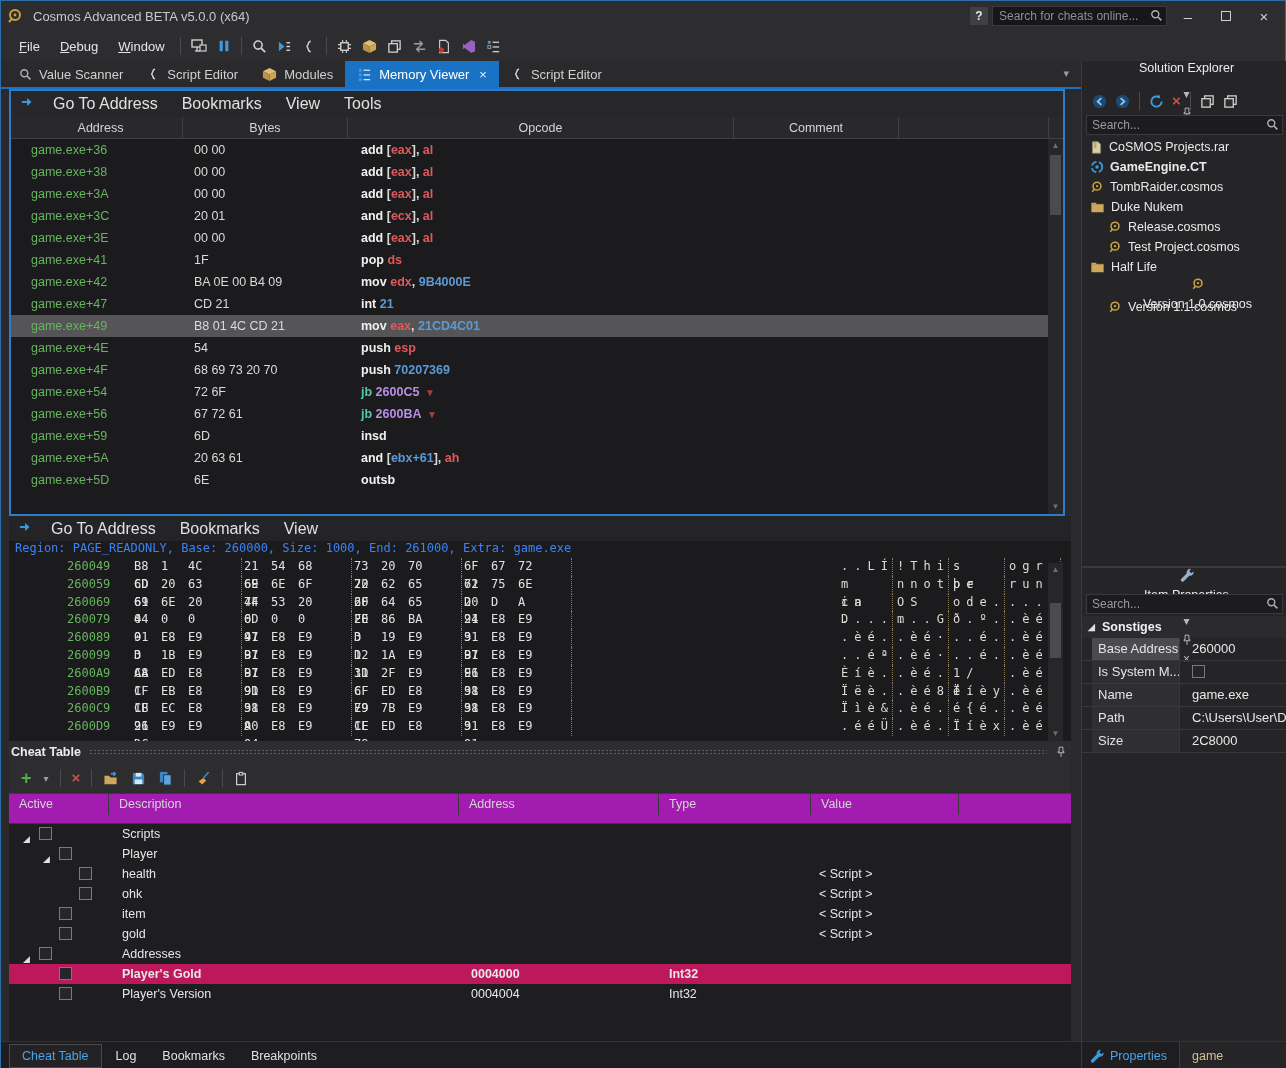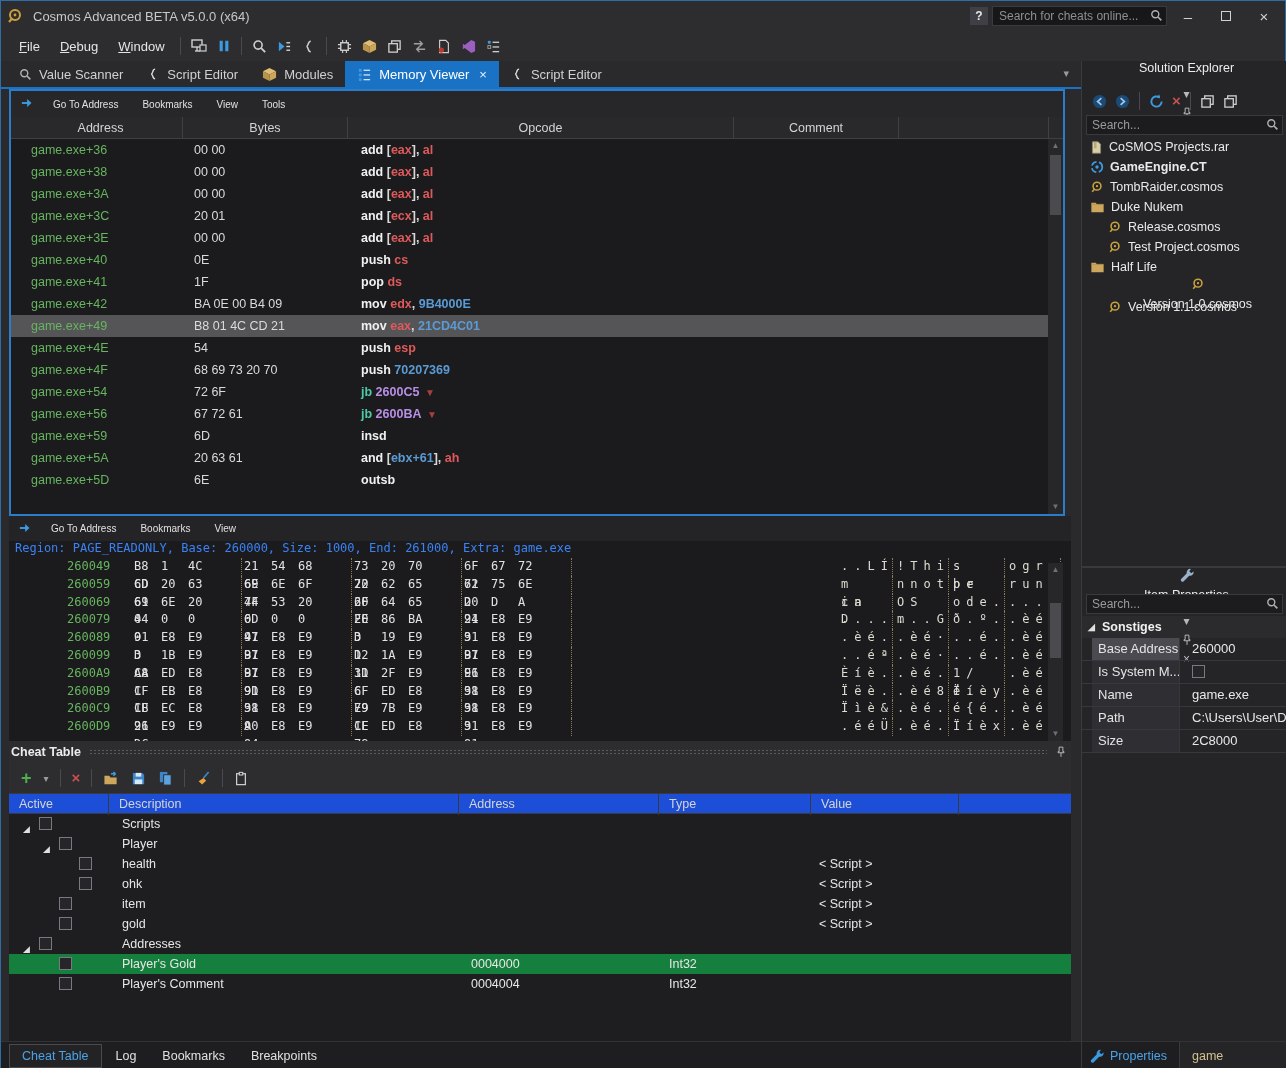--- a/index.html
+++ b/index.html
@@ -33,21 +33,21 @@
 
   
   .tabstrip { position:absolute; left:0; top:0; width:100%; height:26px; display:flex; align-items:flex-end; padding-left:6px; }
   .tab { height:26px; display:flex; align-items:center; gap:7px; padding:0 12px; color:#d0d0d0; font-size:13px; }
   .tab.active { background:#1a72c4; color:#fff; }
   .tab .tab-close { color:#e8f2fb; font-size:13px; margin-left:3px; }
   .tab-underline { position:absolute; left:0; top:26px; width:100%; height:2px; background:#1a72c4; }
   .strip-chev { position:absolute; right:12px; top:6px; color:#9a9a9a; font-size:11px; }
 
   
-  .panel-menu { display:flex; align-items:center; gap:0; font-size:10px; color:#e0e0e0; }
+  .panel-menu { display:flex; align-items:center; gap:0; font-size:16px; color:#e0e0e0; }
   .panel-menu .pm-item { padding:4px 12px; }
   .panel-menu .goto-ic { padding:0 6px 0 10px; }
 
   
   .disasm { position:absolute; left:8px; top:28px; width:1056px; height:427px; background:#1b1b1d; border:2px solid #2b7cc9; }
   .disasm .panel-menu { height:26px; background:#27272a; }
   .dis-header { position:relative; height:22px; background:#29292c; border-bottom:1px solid #3f3f46; }
   .dis-header .hc { position:absolute; top:0; height:22px; line-height:22px; text-align:center; color:#d4d4d4; font-size:12.5px; border-right:1px solid #3f3f46; }
   .dis-body { position:relative; }
   .dis-row { position:relative; height:22px; line-height:22px; font-size:12.5px; }
@@ -83,25 +83,25 @@
   
   .cheat { position:absolute; left:8px; top:680px; width:1062px; height:300px; background:#1e1e21; }
   .cheat-title { height:22px; display:flex; align-items:center; gap:8px; background:#2d2d30; padding:0 4px 0 2px; }
   .cheat-title .ct-label { color:#ececec; font-size:12.5px; font-weight:bold; white-space:nowrap; }
   .grip { flex:1; height:6px; background-image:radial-gradient(#5c5c60 1px, transparent 1.2px); background-size:4px 3px; }
   .cheat-toolbar { height:30px; display:flex; align-items:center; background:#2d2d30; padding-left:6px; }
   .cheat-toolbar .tb-ic { padding:2px 6px; }
   .plus { color:#4fae4f; font-size:18px; font-weight:bold; line-height:14px; }
   .chev { color:#9a9a9a; font-size:10px; }
   .redx { color:#c75050; font-size:15px; font-weight:bold; line-height:14px; }
-  .cheat-header { position:relative; height:21px; background:#1d4ed8; border-top:1px solid #3a3a3e; border-bottom:1px solid #3a3a3e; }
+  .cheat-header { position:relative; height:31px; background:#a21caf; border-top:1px solid #3a3a3e; border-bottom:1px solid #3a3a3e; }
   .cheat-header .hc { position:absolute; top:0; height:21px; line-height:21px; color:#d4d4d4; font-size:12.5px; border-right:1px solid #3a3a3e; padding-left:10px; }
   .cheat-body { position:relative; }
   .cheat-row { position:relative; height:20px; line-height:20px; font-size:12.5px; color:#e6e6e6; }
-  .cheat-row.sel { background:#15803d; }
+  .cheat-row.sel { background:#be185d;font-weight:bold; }
   .cr-exp { position:absolute; top:5px; color:#e0e0e0; font-size:9px; }
   .cb { position:absolute; top:3px; width:13px; height:13px; border:1px solid #7a7a7e; background:#26262a; }
   .cr-desc { position:absolute; left:113px; }
   .cr-addr { position:absolute; left:462px; }
   .cr-type { position:absolute; left:660px; }
   .cr-val { position:absolute; left:810px; }
 
   
   .bottom-tabs { position:absolute; left:0; top:980px; width:100%; height:28px; background:#1e1e21; display:flex; align-items:center; padding-left:8px; gap:2px; border-top:1px solid #333336; }
   .btab { padding:4px 12px; font-size:12.5px; color:#e0e0e0; }
@@ -376,33 +376,33 @@
             <span class="c-addr">game.exe+3C</span>
             <span class="c-bytes">20 01</span>
             <span class="c-op"><span class="op-mn">and</span><span class="op-pl"> [</span><span class="op-reg">ecx</span><span class="op-pl">], </span><span class="op-reg">al</span></span>
           </div>
           <div class="dis-row">
             <span class="c-addr">game.exe+3E</span>
             <span class="c-bytes">00 00</span>
             <span class="c-op"><span class="op-mn">add</span><span class="op-pl"> [</span><span class="op-reg">eax</span><span class="op-pl">], </span><span class="op-reg">al</span></span>
           </div>
           <div class="dis-row">
-            <span class="c-addr">game.exe+40</span>
-            <span class="c-bytes">0E</span>
-            <span class="c-op"><span class="op-mn">push</span><span class="op-pl"> </span><span class="op-reg">cs</span></span>
-          </div>
-          <div class="dis-row">
             <span class="c-addr">game.exe+41</span>
             <span class="c-bytes">1F</span>
             <span class="c-op"><span class="op-mn">pop</span><span class="op-pl"> </span><span class="op-reg">ds</span></span>
           </div>
           <div class="dis-row">
             <span class="c-addr">game.exe+42</span>
             <span class="c-bytes">BA 0E 00 B4 09</span>
             <span class="c-op"><span class="op-mn">mov</span><span class="op-pl"> </span><span class="op-reg">edx</span><span class="op-pl">, </span><span class="op-num">9B4000E</span></span>
+          </div>
+          <div class="dis-row">
+            <span class="c-addr">game.exe+47</span>
+            <span class="c-bytes">CD 21</span>
+            <span class="c-op"><span class="op-mn">int</span><span class="op-pl"> </span><span class="op-num">21</span></span>
           </div>
           <div class="dis-row sel">
             <span class="c-addr">game.exe+49</span>
             <span class="c-bytes">B8 01 4C CD 21</span>
             <span class="c-op"><span class="op-mn">mov</span><span class="op-pl"> </span><span class="op-reg">eax</span><span class="op-pl">, </span><span class="op-num">21CD4C01</span></span>
           </div>
           <div class="dis-row">
             <span class="c-addr">game.exe+4E</span>
             <span class="c-bytes">54</span>
             <span class="c-op"><span class="op-mn">push</span><span class="op-pl"> </span><span class="op-reg">esp</span></span>
@@ -694,21 +694,21 @@
             <span class="cr-desc">Addresses</span>
           </div>
           <div class="cheat-row sel">
             <span class="cb" style="left: 50px;"></span>
             <span class="cr-desc">Player's Gold</span>
             <span class="cr-addr">0004000</span>
             <span class="cr-type">Int32</span>
           </div>
           <div class="cheat-row">
             <span class="cb" style="left: 50px;"></span>
-            <span class="cr-desc">Player's Comment</span>
+            <span class="cr-desc">Player's Version</span>
             <span class="cr-addr">0004004</span>
             <span class="cr-type">Int32</span>
           </div>
         </div>
     </div>
 
     <div class="bottom-tabs" id="bottom-tabs">
         <span class="btab active">Cheat Table</span>
         <span class="btab">Log</span>
         <span class="btab">Bookmarks</span>

